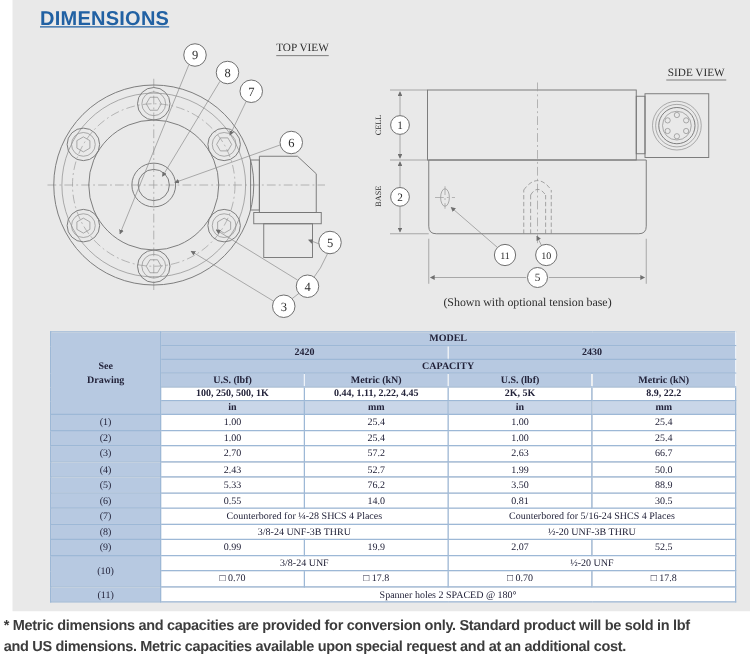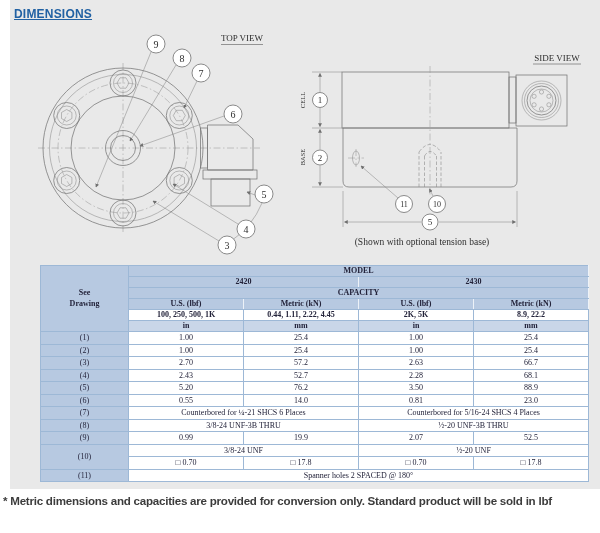--- a/index.html
+++ b/index.html
@@ -1,19 +1,19 @@
 <!DOCTYPE html>
 <html><head>
 <meta charset="utf-8">
 <style>
   html,body{margin:0;padding:0}
   body{width:600px;height:533px;background:#ffffff;position:relative;overflow:hidden;
        font-family:"Liberation Sans",sans-serif;}
   .panel{position:absolute;left:10px;top:0;width:590px;height:489px;background:#e9e9e9;}
-  .title{position:absolute;left:14px;top:7px;font-size:12px;font-weight:bold;color:#2161a3;
+  .title{position:absolute;left:32px;top:7px;font-size:16px;font-weight:bold;color:#2161a3;
          text-decoration:underline;letter-spacing:.2px;cursor:pointer;}
   svg.drawing{position:absolute;left:0;top:0;}
   svg .ln{stroke:#767676;stroke-width:.75;fill:none;}
   svg .thin{stroke:#8a8a8a;stroke-width:.55;fill:none;}
   svg .cl{stroke:#9a9a9a;stroke-width:.55;fill:none;stroke-dasharray:7 2.5 1.5 2.5;}
   svg .hid{stroke:#8a8a8a;stroke-width:.6;fill:none;stroke-dasharray:3.5 2;}
   svg .co{stroke:#6f6f6f;stroke-width:.8;fill:#ffffff;}
   svg text{fill:#2e2e2e;font-family:"Liberation Serif",serif;}
   .dimtable{position:absolute;left:40px;top:265px;width:549px;border-collapse:collapse;
             table-layout:fixed;font-family:"Liberation Serif",serif;font-size:8px;color:#23233a;
@@ -261,40 +261,40 @@
       <td class="lbl">(3)</td>
       <td>2.70</td>
       <td>57.2</td>
       <td>2.63</td>
       <td>66.7</td>
     </tr>
     <tr>
       <td class="lbl">(4)</td>
       <td>2.43</td>
       <td>52.7</td>
-      <td>2.28</td>
-      <td>68.1</td>
+      <td>1.99</td>
+      <td>50.0</td>
     </tr>
     <tr>
       <td class="lbl">(5)</td>
-      <td>5.20</td>
+      <td>5.33</td>
       <td>76.2</td>
       <td>3.50</td>
       <td>88.9</td>
     </tr>
     <tr>
       <td class="lbl">(6)</td>
       <td>0.55</td>
       <td>14.0</td>
       <td>0.81</td>
-      <td>23.0</td>
+      <td>30.5</td>
     </tr>
     <tr>
       <td class="lbl">(7)</td>
-      <td colspan="2">Counterbored for ¼-21 SHCS 6 Places</td>
+      <td colspan="2">Counterbored for ¼-28 SHCS 4 Places</td>
       <td colspan="2">Counterbored for 5/16-24 SHCS 4 Places</td>
     </tr>
     <tr>
       <td class="lbl">(8)</td>
       <td colspan="2">3/8-24 UNF-3B THRU</td>
       <td colspan="2">½-20 UNF-3B THRU</td>
     </tr>
     <tr>
       <td class="lbl">(9)</td>
       <td>0.99</td>
@@ -315,13 +315,14 @@
     </tr>
     <tr>
       <td class="lbl">(11)</td>
       <td colspan="4">Spanner holes 2 SPACED @ 180°</td>
     </tr>
   </tbody>
 </table>
 
 <div class="foot">
   <div>* Metric dimensions and capacities are provided for conversion only. Standard product will be sold in lbf</div>
+  <div>and US dimensions. Metric capacities available upon special request and at an additional cost.</div>
 </div>
 
 </body></html>

